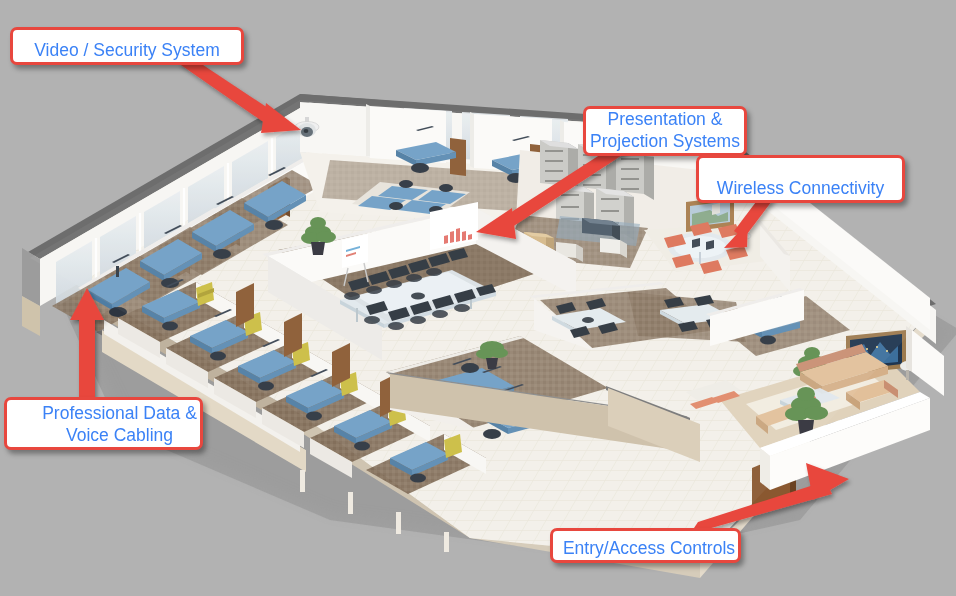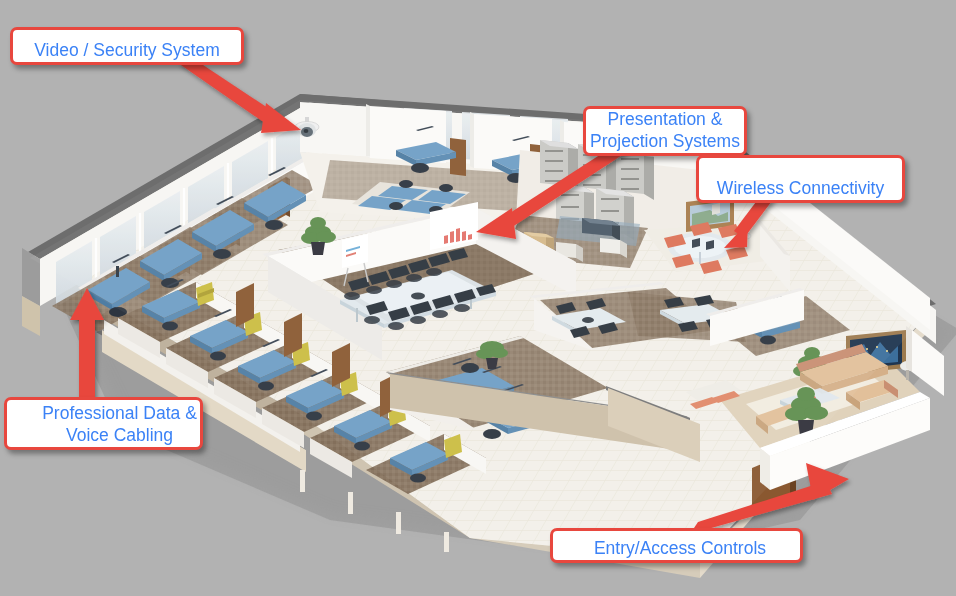--- a/index.html
+++ b/index.html
@@ -36,21 +36,21 @@
     align-items:flex-end;
     justify-content:center;
     box-sizing:border-box;
     white-space:pre-line;
     z-index:40;
   }
   #callout-video        {left:10px;  top:27px;  width:234px; height:38px;}
   #callout-presentation {left:583px; top:87px;  width:164px; height:50px;margin-top:19px;}
   #callout-wireless     {left:696px; top:155px; width:209px; height:48px;}
   #callout-cabling      {left:4px;   top:397px; width:199px; height:53px;padding-left:32px;}
-  #callout-entry        {left:550px; top:528px; width:253px; height:35px;padding-left:7px;}
+  #callout-entry        {left:550px; top:528px; width:191px; height:35px;padding-left:7px;}
 
   .arrow-layer{position:absolute;left:0;top:0;width:956px;height:596px;z-index:30;pointer-events:none;}
 </style>
 </head>
 <body>
 
 <div id="stage">
 
   <svg id="floorplan" viewBox="0 0 956 596" xmlns="http://www.w3.org/2000/svg">
     <defs>

